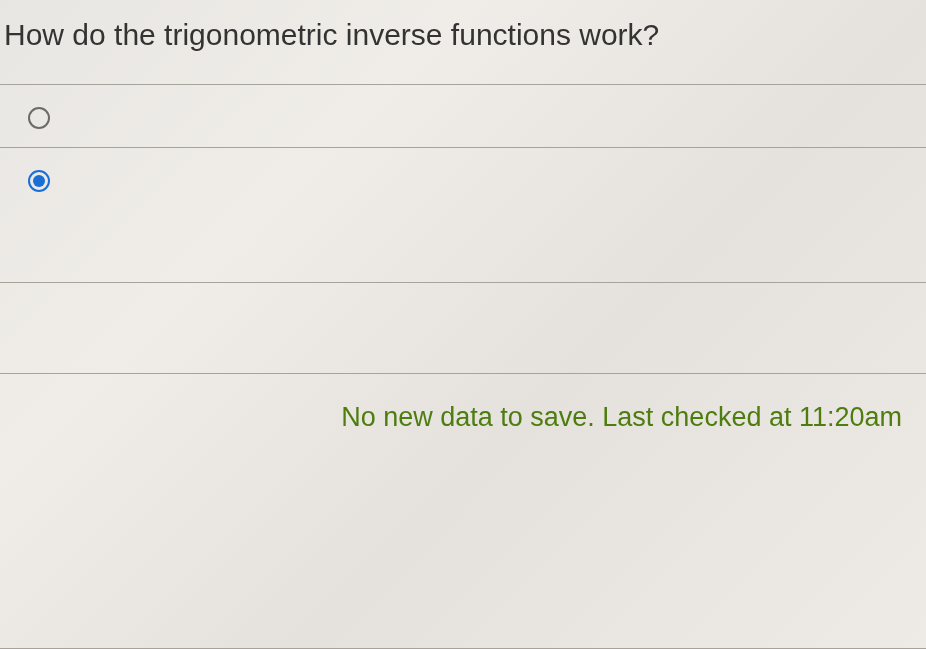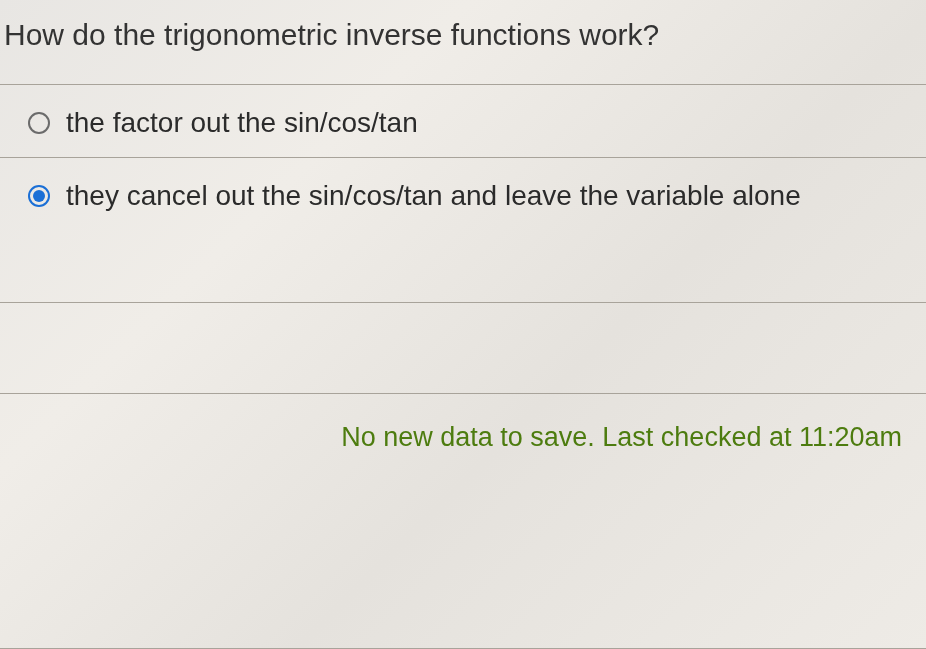--- a/index.html
+++ b/index.html
@@ -90,28 +90,26 @@
 <body>
 
 <div class="question-container">
 
   <h2 class="question-title">How do the trigonometric inverse functions work?</h2>
 
   <hr class="divider">
 
   <div class="option-row option-1">
     <span class="radio"></span>
-    <span class="option-label">the factor out the sin/cos/tan</span>
   </div>
 
   <hr class="divider">
 
   <div class="option-row option-2">
     <span class="radio selected"></span>
-    <span class="option-label">they cancel out the sin/cos/tan and leave the variable alone</span>
   </div>
 
   <hr class="divider">
 
   <div class="empty-section"></div>
 
   <hr class="divider">
 
   <div class="status-bar">
     <span>No new data to save. Last checked at 11:20am</span>

